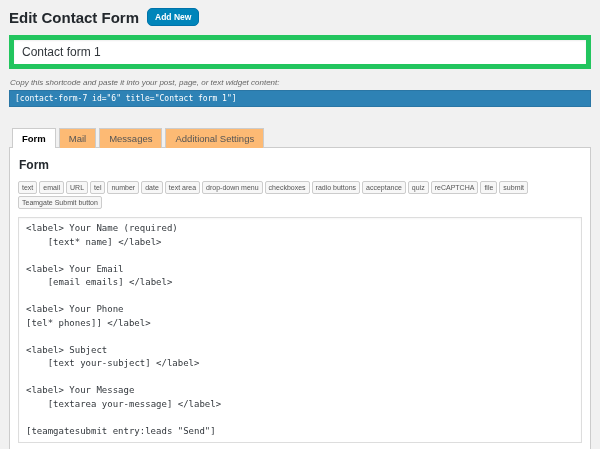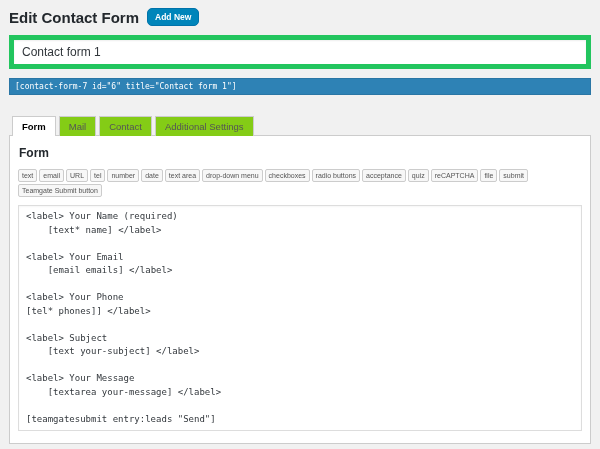--- a/index.html
+++ b/index.html
@@ -36,21 +36,21 @@
     font-family: "DejaVu Sans Mono", monospace;
     font-size: 8px; color: #ffffff;
     background: #2e82b5; border: 1px solid #2a76a5;
     padding: 3px 5px;
   }
 
   .tabs { display: flex; margin-top: 20px; padding-left: 3px; position: relative; z-index: 2; }
   .tab {
     font-size: 9.5px; padding: 4px 9px;
     border: 1px solid #ccc; border-bottom: none;
-    background: #84cc16; color: #555;
+    background: #fdba74; color: #555;
     margin-right: 3px; cursor: pointer;
     position: relative; top: 1px;
   }
   .tab.active { background: #fff; color: #000; font-weight: bold; }
 
   .panel { background: #fff; border: 1px solid #ccc; padding: 7px 8px 12px 8px; position: relative; z-index: 1; }
   .panel-heading { font-size: 12px; font-weight: bold; color: #23282d; margin: 3px 0 9px 1px; }
 
   .tag-buttons { display: flex; flex-wrap: wrap; gap: 2px; margin-bottom: 7px; }
   .tag-btn {
@@ -76,27 +76,28 @@
 <div class="wrap">
 
   <div class="header-row">
     <h1 class="page-title">Edit Contact Form</h1>
     <button class="add-new-btn">Add New</button>
   </div>
 
   <input type="text" class="title-input" value="Contact form 1" style="">
 
   <div class="shortcode-box">
+    <p class="shortcode-instruction">Copy this shortcode and paste it into your post, page, or text widget content:</p>
     <input type="text" readonly="" class="shortcode-input" value="[contact-form-7 id=&quot;6&quot; title=&quot;Contact form 1&quot;]" style="">
   </div>
 
   <div class="tabs">
     <div class="tab active">Form</div>
     <div class="tab">Mail</div>
-    <div class="tab">Contact</div>
+    <div class="tab">Messages</div>
     <div class="tab">Additional Settings</div>
   </div>
 
   <div class="panel">
     <h2 class="panel-heading">Form</h2>
 
     <div class="tag-buttons">
       <button class="tag-btn">text</button>
       <button class="tag-btn">email</button>
       <button class="tag-btn">URL</button>

